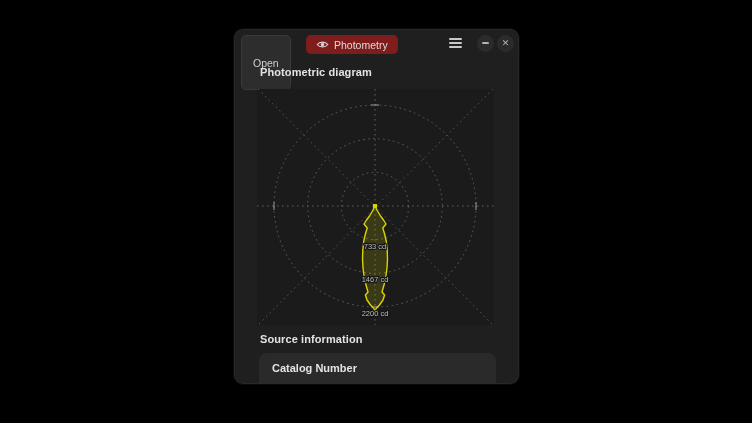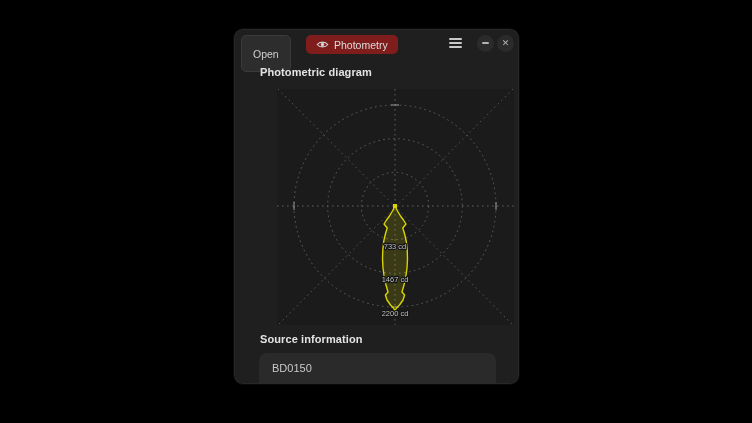--- a/index.html
+++ b/index.html
@@ -9,21 +9,21 @@
   }
   .window{
     position:absolute;left:233px;top:28px;width:287px;height:357px;
     background:#1f1f1f;border-radius:10px;box-sizing:border-box;
     border:1px solid #0a0a0a;
     box-shadow:0 10px 30px rgba(0,0,0,.7), inset 0 0 0 1px rgba(255,255,255,.045);
     overflow:hidden;
   }
   
   .btn-open{
-    position:absolute;left:7px;top:6px;height:19px;padding:8px 11px;
+    position:absolute;left:7px;top:6px;height:19px;padding:17px 11px;
     display:flex;align-items:center;background:#2d2d2d;border:1px solid #3a3a3a;
     border-radius:5px;color:#cfcfcf;font-size:10.5px;cursor:default;
   }
   .tabs{position:absolute;left:72px;top:6px;display:flex;align-items:center;gap:12px;height:19px;}
   .tab{
     display:flex;align-items:center;gap:5px;height:19px;padding:0 10px;
     border-radius:5px;color:#c3c3c3;font-size:10.5px;
   }
   .tab.selected{background:#7f1d1d;color:#dcdcdc;}
   .win-controls{position:absolute;right:5px;top:5px;display:flex;align-items:center;}
@@ -32,21 +32,21 @@
   .circle-btn{
     width:17px;height:17px;border-radius:50%;background:#2b2b2b;margin-left:3px;
     display:flex;align-items:center;justify-content:center;color:#b3b3b3;
   }
   .glyph-min{display:block;width:7px;height:1.5px;background:#b3b3b3;border-radius:1px;}
   .glyph-close{font-size:9px;line-height:1;color:#b3b3b3;}
   
   .section-title{position:absolute;left:26px;color:#e3e3e3;font-size:11px;font-weight:700;letter-spacing:.1px;}
   .title-diagram{top:37px;}
   .title-general{top:304px;}
-  .diagram{position:absolute;left:43px;top:60px;width:237px;height:236px;background:#1b1b1b;}
+  .diagram{position:absolute;left:23px;top:60px;width:237px;height:236px;background:#1b1b1b;}
   .diagram svg{display:block;}
   .ring-label{
     font-family:"Liberation Sans", sans-serif;font-size:7.5px;fill:#bdbdbd;
     paint-order:stroke;stroke:#161616;stroke-width:2.4px;stroke-linejoin:round;
   }
   .card{
     position:absolute;left:25px;top:324px;width:237px;height:72px;
     background:#2a2a2a;border-radius:8px;box-sizing:border-box;padding:9px 13px;
   }
   .card-label{font-size:11px;font-weight:700;color:#e4e4e4;margin-bottom:3px;}
@@ -106,16 +106,16 @@
         <rect x="116" y="115" width="4" height="4" fill="#d9d300"></rect>
         <text x="118" y="159.65136363636364" text-anchor="middle" class="ring-label">733 cd</text>
         <text x="118" y="193.34863636363636" text-anchor="middle" class="ring-label">1467 cd</text>
         <text x="118" y="227" text-anchor="middle" class="ring-label">2200 cd</text>
       </svg>
   </div>
 
   <div class="section-title title-general">Source information</div>
 
   <div class="card">
-    <div class="card-value">BD0150</div>
+    <div class="card-label">Catalog Number</div>
   </div>
 
 </div>
 
 </body></html>

